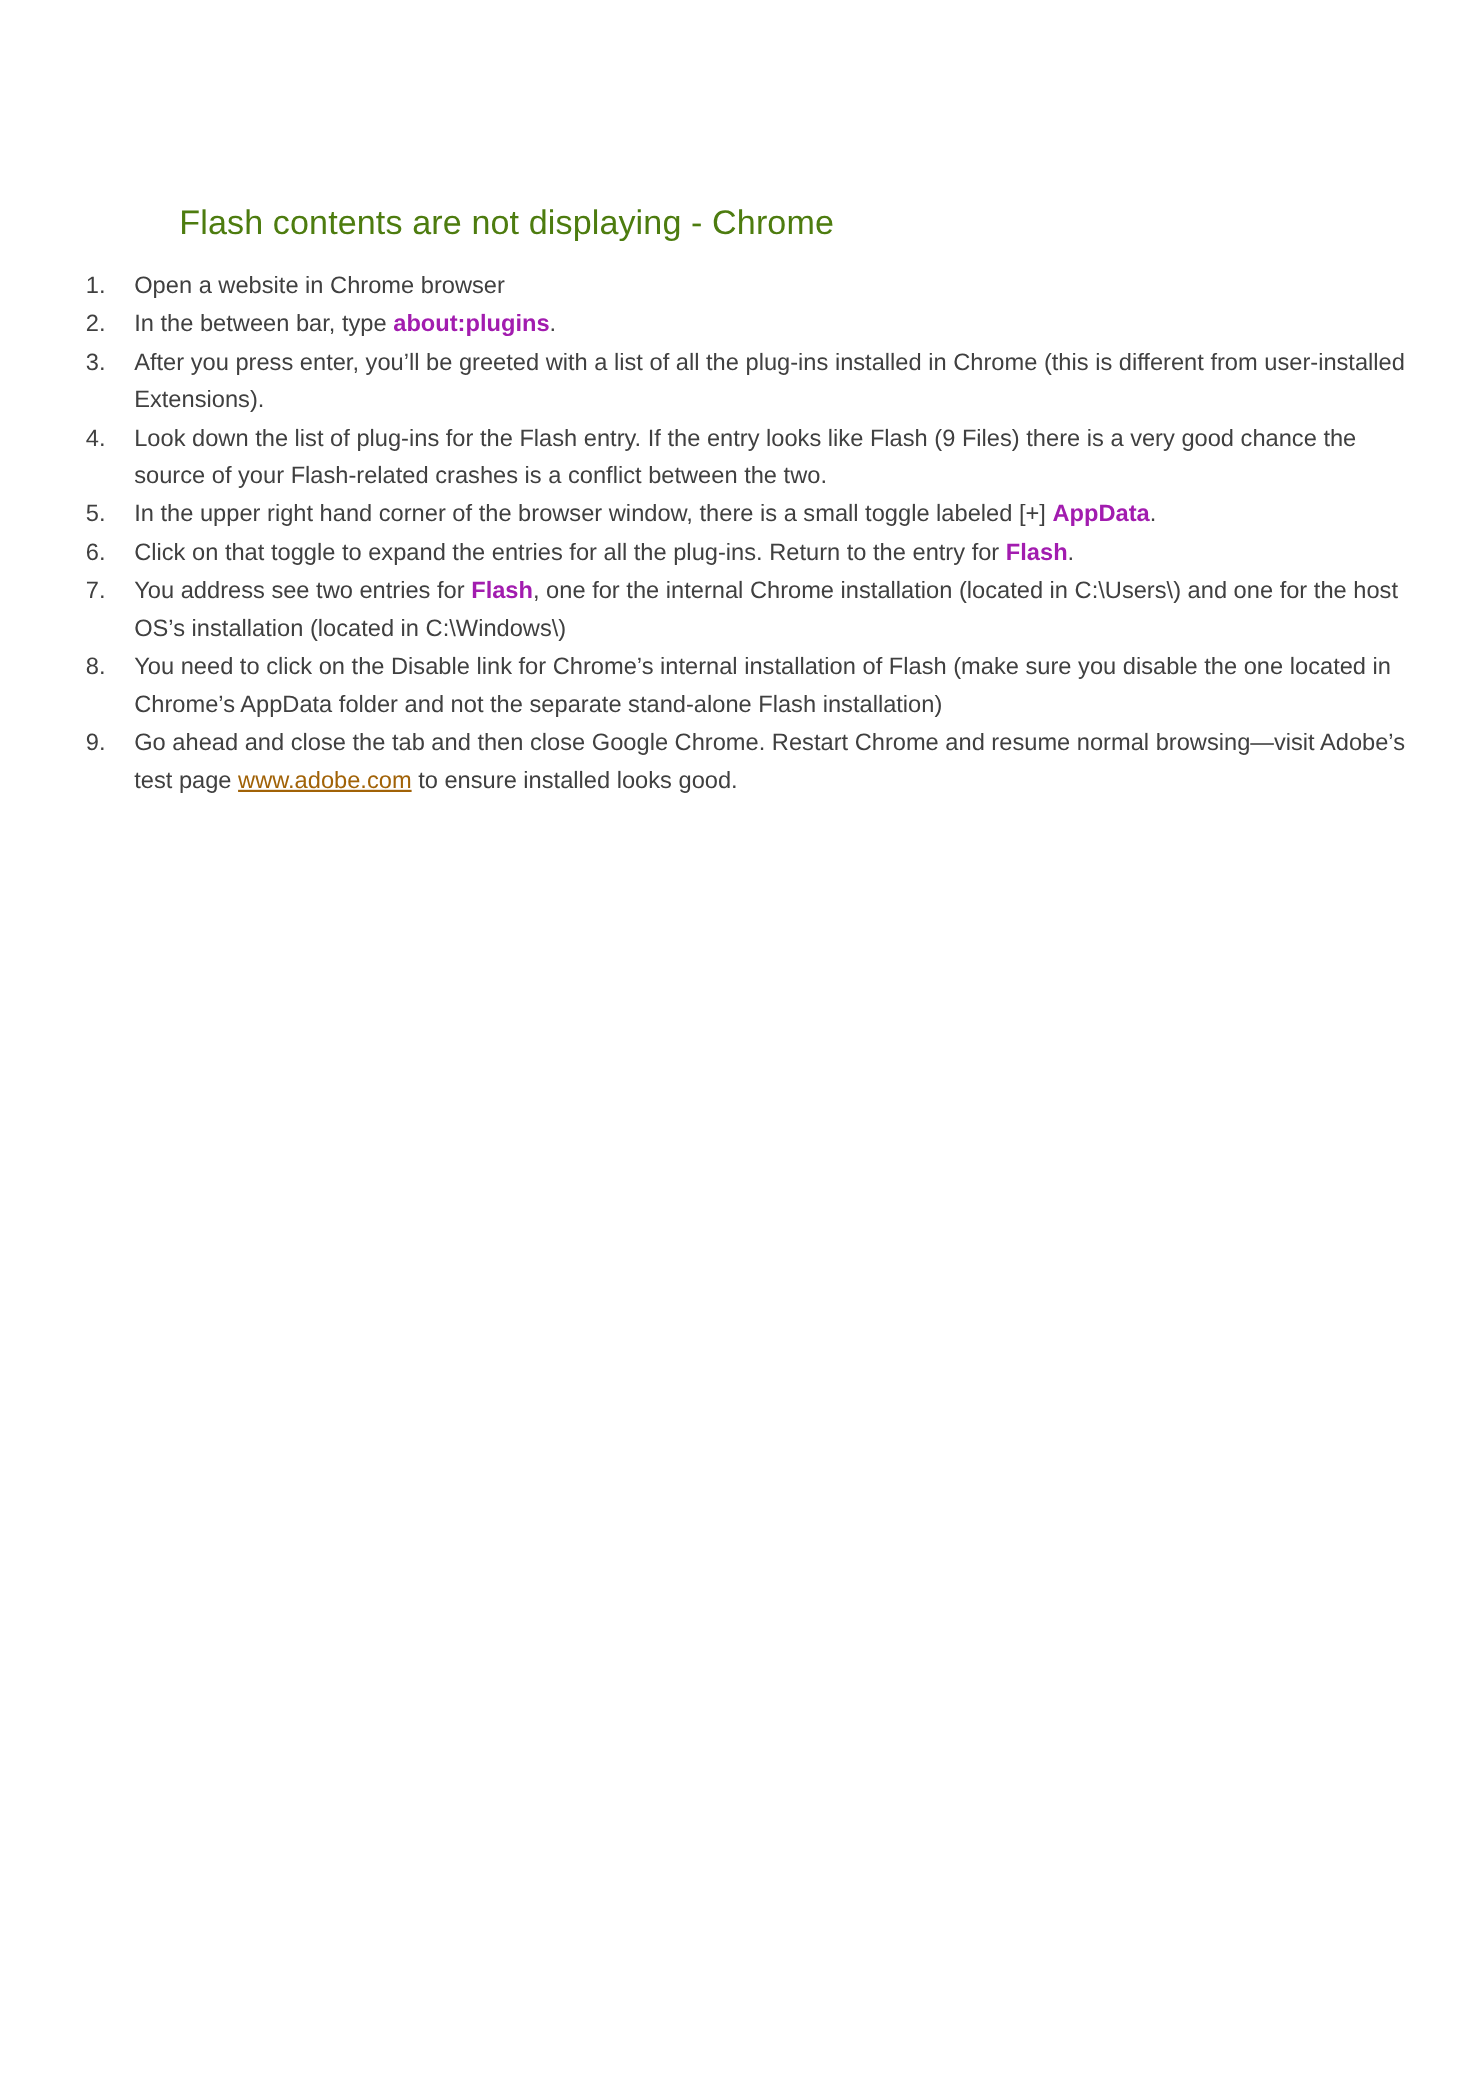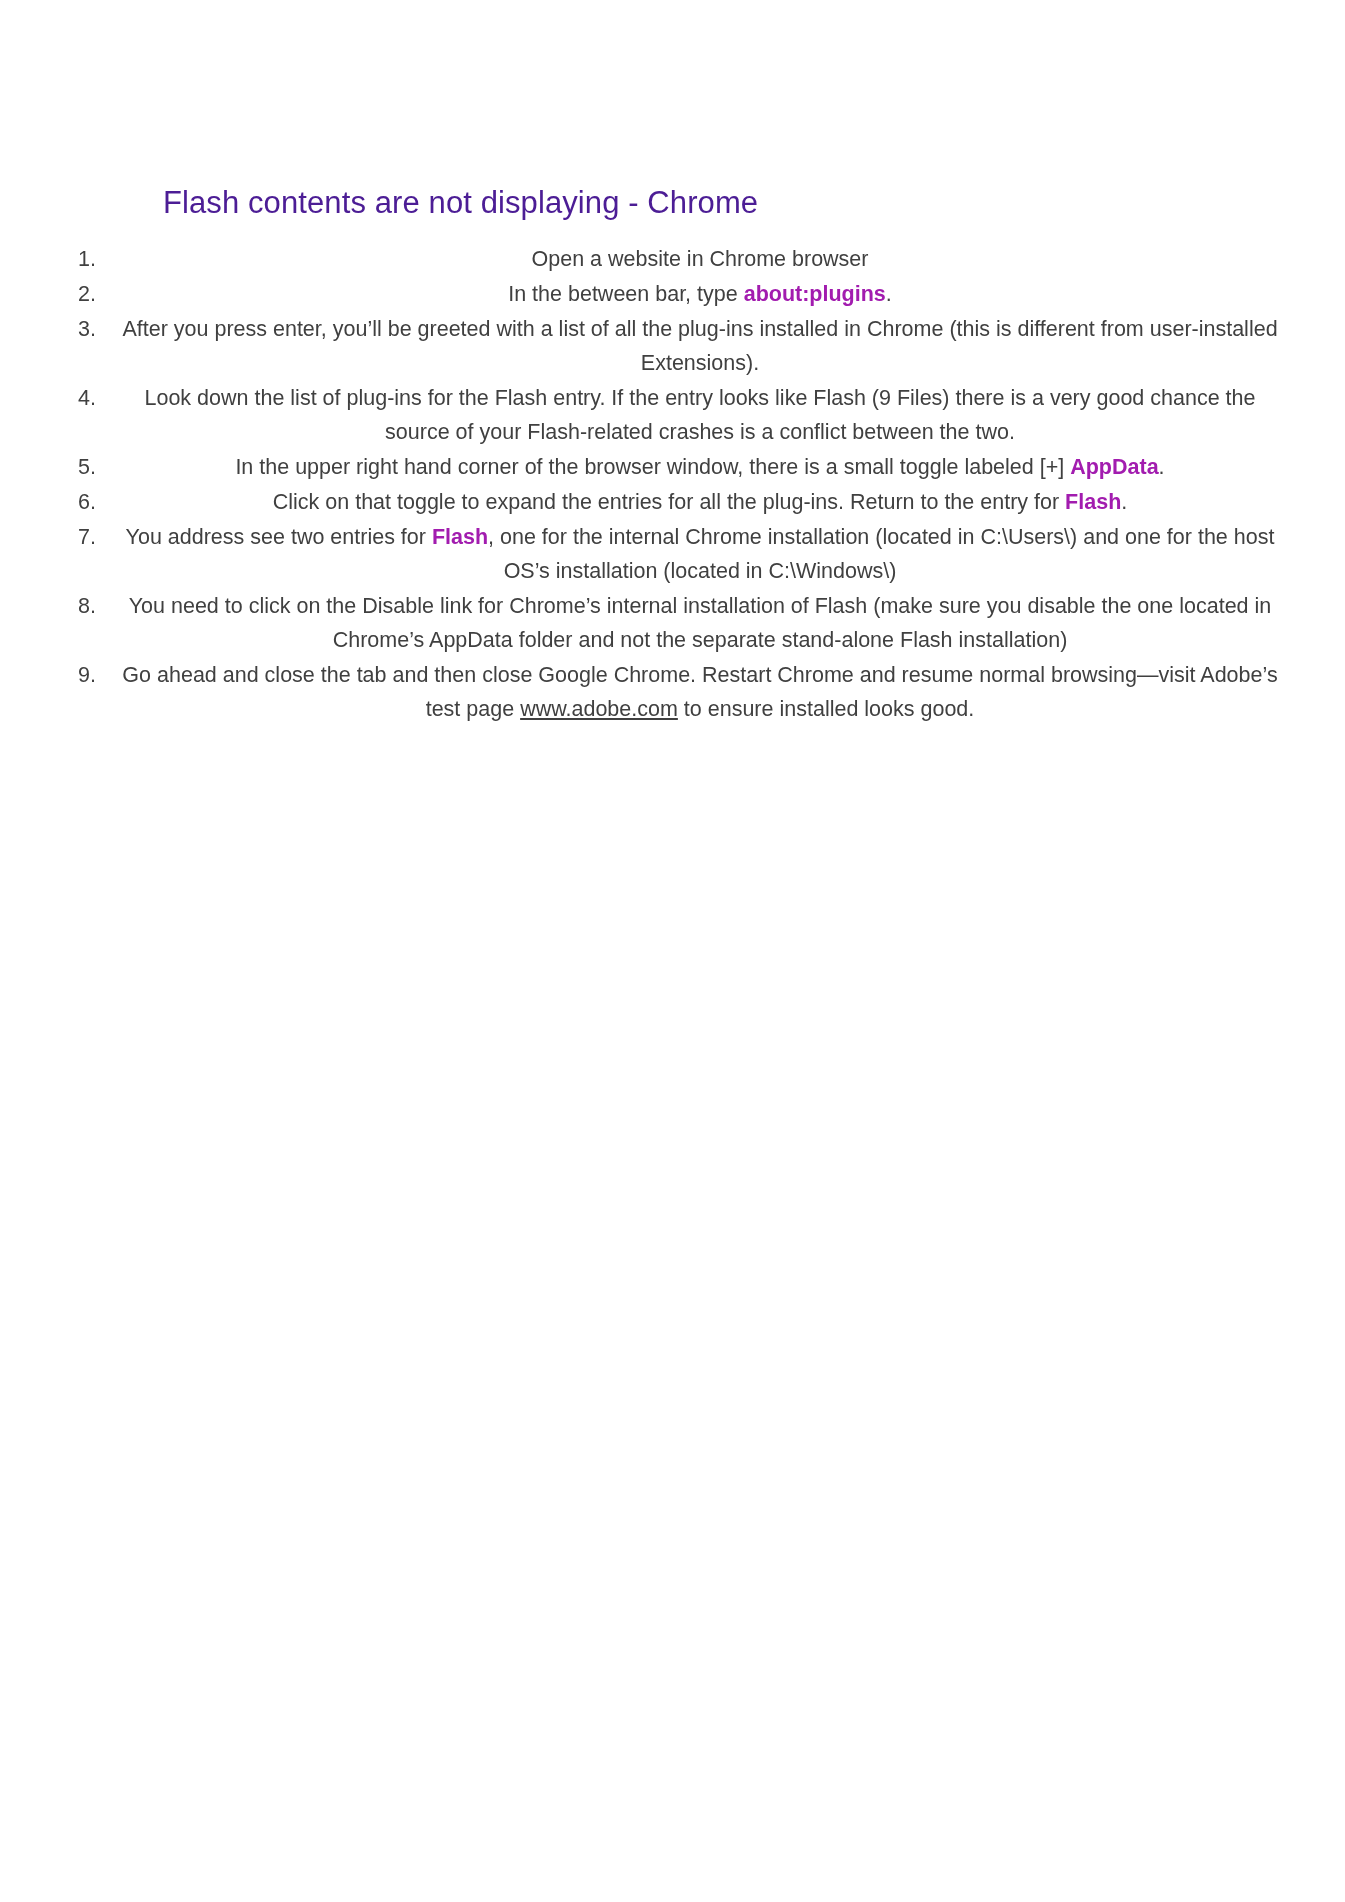--- a/index.html
+++ b/index.html
@@ -24,21 +24,21 @@
     overflow: hidden;
   }
 
   .doc-title {
     position: absolute;
     left: 163px;
     top: 163px;
     font-size: 31px;
     font-weight: 400;
     letter-spacing: 0.1px;
-    color: #4c1d95;
+    color: #4d7c0f;
     line-height: 1.25;
     white-space: nowrap;
   }
 
   .steps {
     position: absolute;
     left: 78px;
     top: 242px;
     width: 1200px;
     margin: 0;
@@ -63,26 +63,26 @@
     text-align: left;
     color: #404040;
   }
 
   .step-text {
     display: block;
     text-align: left;
   }
 
   
-  .w1 { max-width: 1185px; text-align: center; }
+  .w1 { max-width: 1185px; }
 
   b, .bold { font-weight: 700; color: #a21caf; }
 
   .link {
-    color: #404040;
+    color: #a16207;
     text-decoration: underline;
     text-underline-offset: 2px;
     cursor: pointer;
   }
 </style>
 </head>
 <body>
 
 <div class="page">
 

